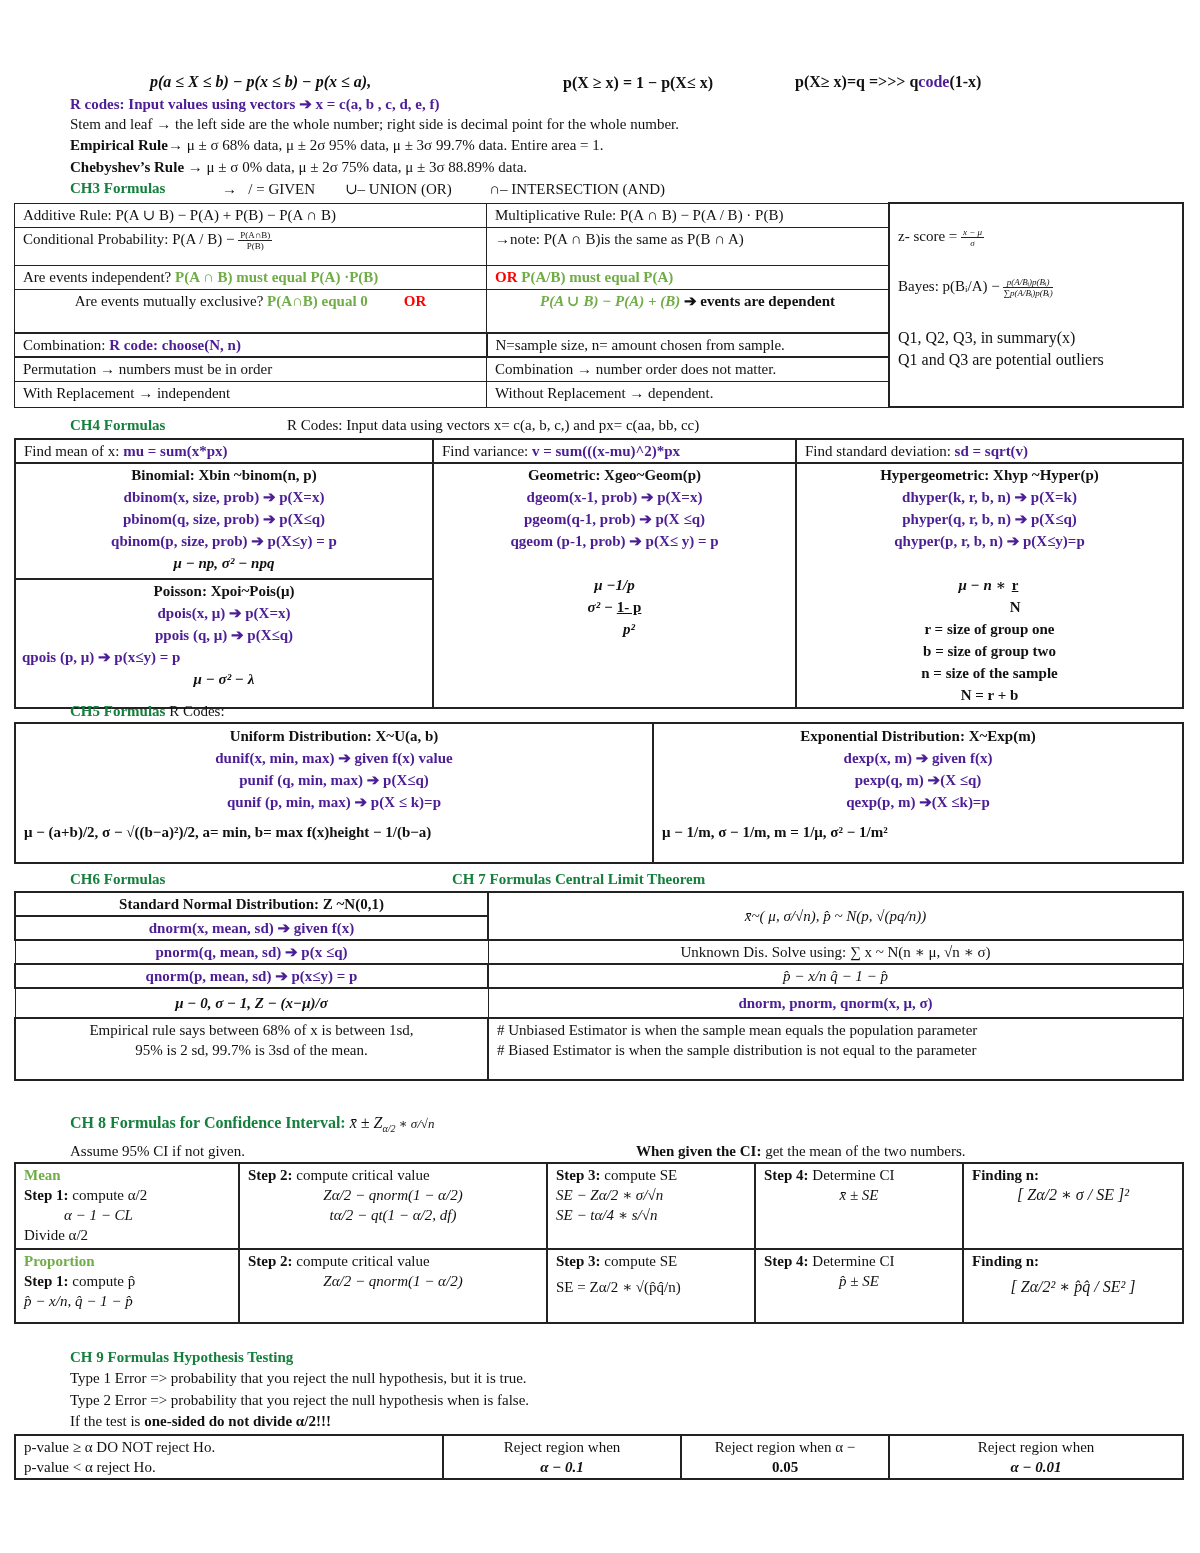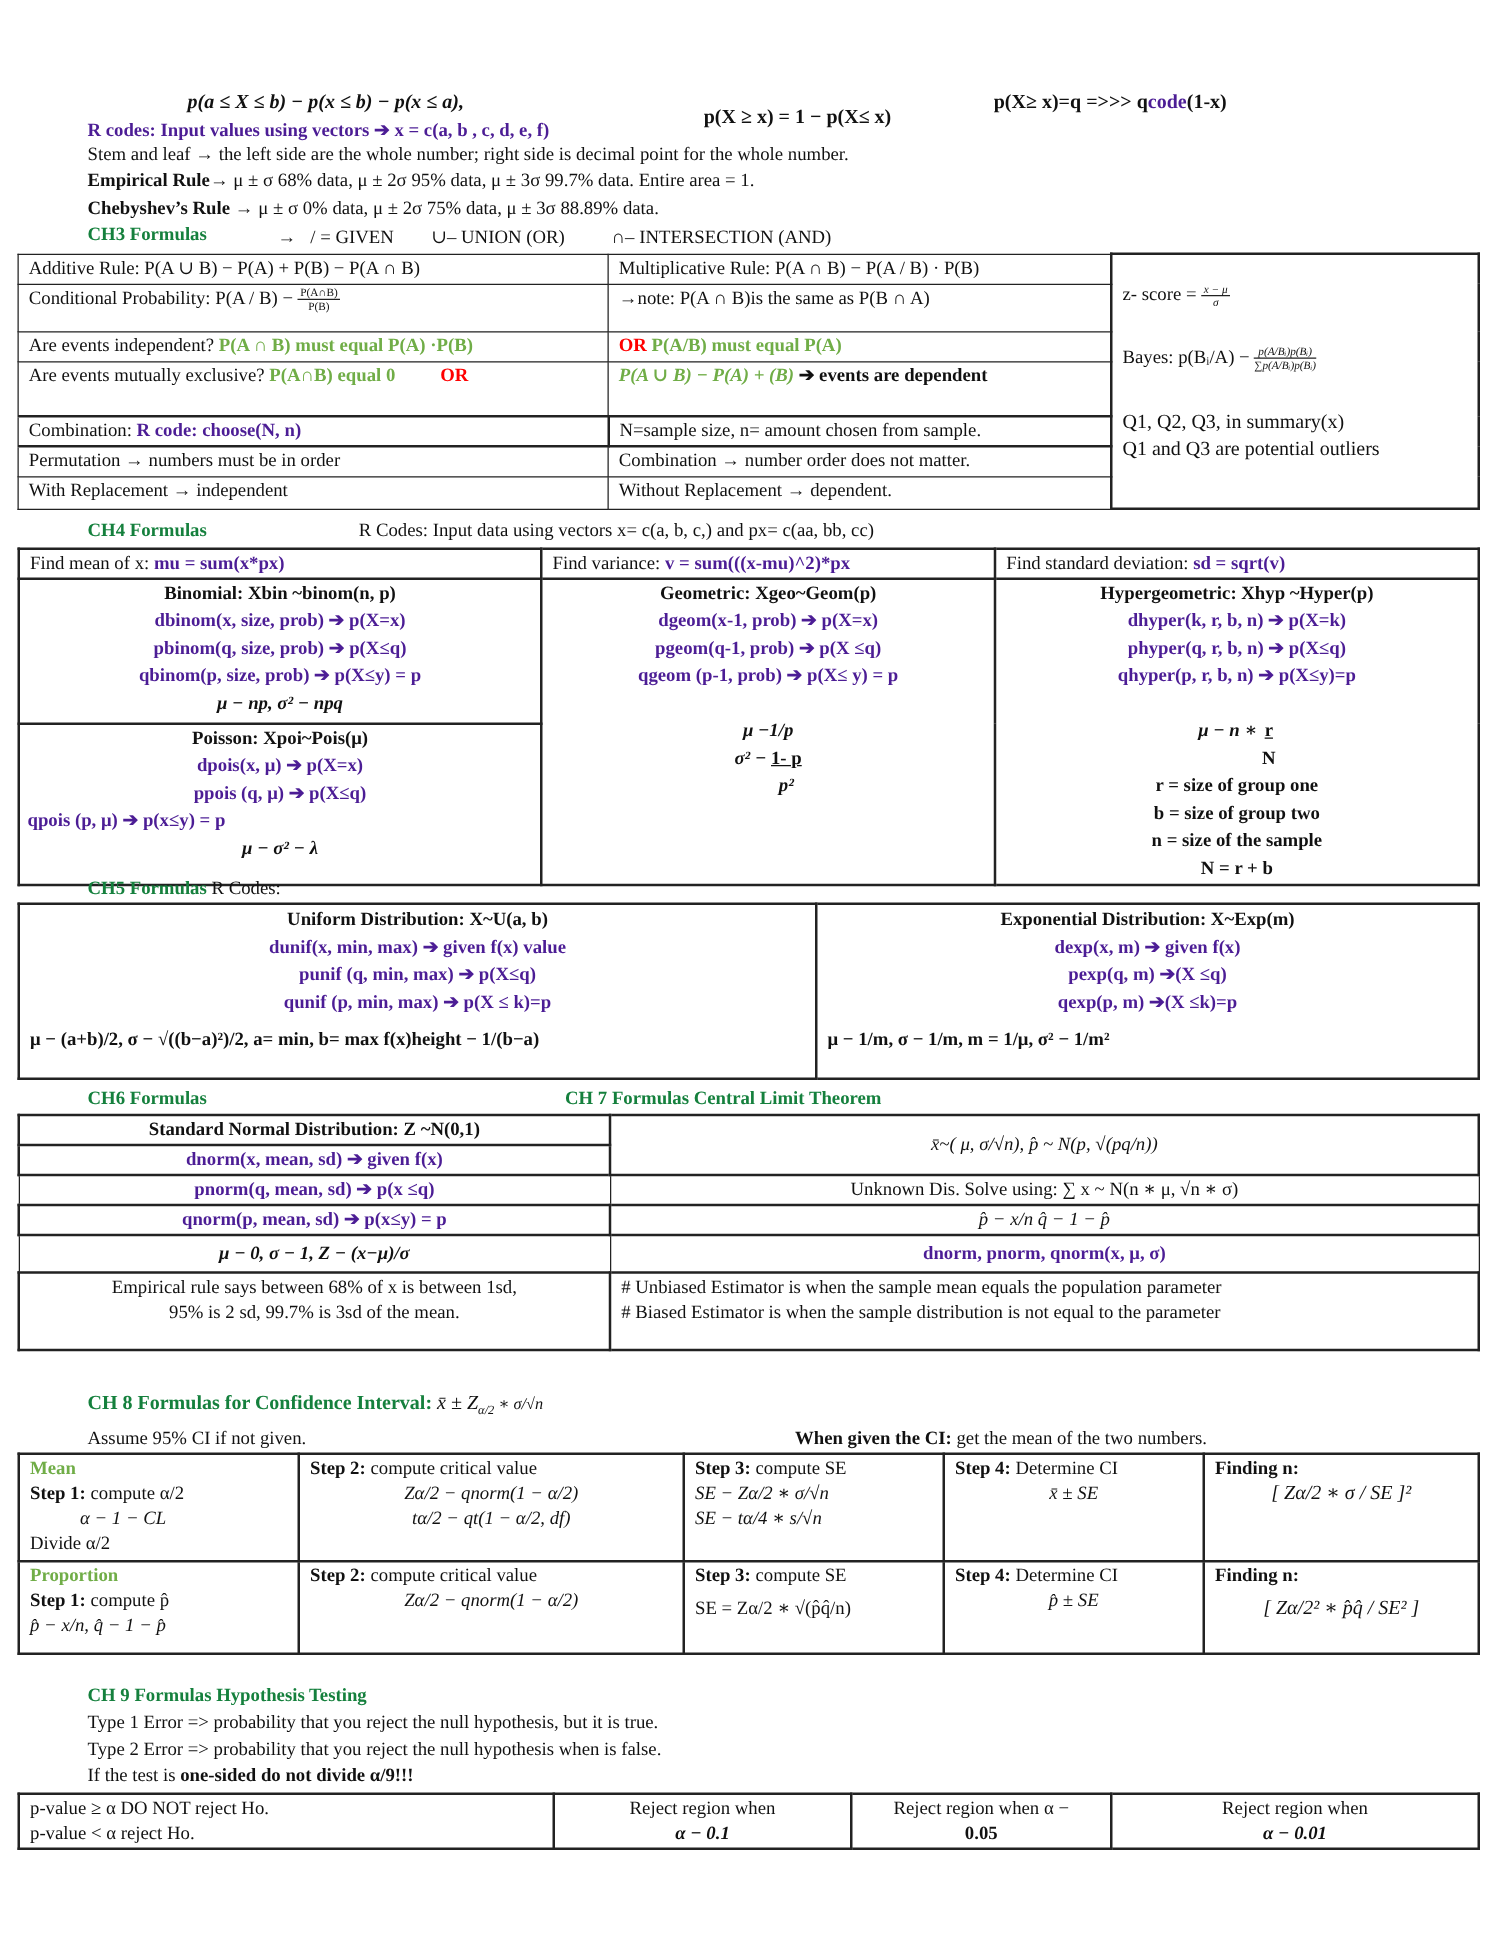--- a/index.html
+++ b/index.html
@@ -17,21 +17,21 @@
   .thick{border-width:2.5px;}
   .line{line-height:22px;}
   .frac{display:inline-block;vertical-align:middle;text-align:center;font-size:9px;line-height:10px;}
   .frac span{display:block;}
   .frac .top{border-bottom:1px solid #222;padding:0 2px;}
 </style>
 </head>
 <body>
 
 <div class="abs b i" style="left:150px;top:73px;font-size:16px;">p(a ≤ X ≤ b) − p(x ≤ b) − p(x ≤ a),</div>
-<div class="abs b" style="left:563px;top:85px;font-size:16px;">p(X ≥ x) = 1 − p(X≤ x)</div>
+<div class="abs b" style="left:563px;top:74px;font-size:16px;">p(X ≥ x) = 1 − p(X≤ x)</div>
 <div class="abs b" style="left:795px;top:73px;font-size:16px;"><span>p(X≥ x)=q =&gt;&gt;&gt; q</span><span class="purple">code</span><span>(1-x)</span></div>
 <div class="abs purple" style="left:70px;top:95px;">R codes: Input values using vectors ➔ x = c(a, b , c, d, e, f)</div>
 <div class="abs" style="left:70px;top:116px;">Stem and leaf → the left side are the whole number; right side is decimal point for the whole number.</div>
 <div class="abs" style="left:70px;top:137px;"><span class="b">Empirical Rule</span><span>→ μ ± σ 68% data, μ ± 2σ 95% data, μ ± 3σ 99.7% data. Entire area = 1.</span></div>
 <div class="abs" style="left:70px;top:159px;"><span class="b">Chebyshev’s Rule</span><span> → μ ± σ 0% data, μ ± 2σ 75% data, μ ± 3σ 88.89% data.</span></div>
 
 <div class="abs blue" style="left:70px;top:180px;">CH3 Formulas</div>
 <div class="abs" style="left:222px;top:180px;white-space:pre;">→   / = GIVEN        ∪– UNION (OR)          ∩– INTERSECTION (AND)</div>
 
 <table style="left:14px;top:202px;width:1170px;">
@@ -47,21 +47,21 @@
     </td>
   </tr>
   <tr style="height:38px;">
     <td><span>Conditional Probability: P(A / B) −</span> <span class="frac"><span class="top">P(A∩B)</span><span>P(B)</span></span></td>
     <td><span>→note: P(A ∩ B)is the same as P(B ∩ A)</span></td>
   </tr>
   <tr style="height:24px;">
     <td><span>Are events independent? </span><span class="green">P(A ∩ B) must equal P(A) ·P(B)</span></td>
     <td><span class="red">OR</span><span class="green"> P(A/B) must equal P(A)</span></td>
   </tr>
-  <tr style="height:44px;">
+  <tr style="height:44px;text-align:center;">
     <td><span>Are events mutually exclusive? </span><span class="green">P(A∩B) equal 0</span><span class="red" style="margin-left:36px;">OR</span></td>
     <td style="white-space:normal;"><span class="green i">P(A ∪ B) − P(A) + (B)</span><span class="b"> ➔ events are dependent</span></td>
   </tr>
   <tr style="height:24px;">
     <td class="thick" style="border-left-width:1.5px;"><span>Combination: </span><span class="purple">R code: choose(N, n)</span></td>
     <td class="thick"><span>N=sample size, n= amount chosen from sample.</span></td>
   </tr>
   <tr style="height:24px;margin-top:12px;">
     <td><span>Permutation → numbers must be in order</span></td>
     <td><span>Combination → number order does not matter.</span></td>
@@ -239,21 +239,21 @@
       <div class="b">Finding n:</div>
       <div class="c i" style="font-size:16px;margin-top:6px;">[ Zα/2² ∗ p̂q̂ / SE² ]</div>
     </td>
   </tr>
 </tbody>
   </table>
 
 <div class="abs blue" style="left:70px;top:1349px;">CH 9 Formulas Hypothesis Testing</div>
 <div class="abs" style="left:70px;top:1370px;">Type 1 Error =&gt; probability that you reject the null hypothesis, but it is true.</div>
 <div class="abs" style="left:70px;top:1392px;">Type 2 Error =&gt; probability that you reject the null hypothesis when is false.</div>
-<div class="abs" style="left:70px;top:1413px;"><span>If the test is </span><span class="b">one-sided do not divide α/9!!!</span></div>
+<div class="abs" style="left:70px;top:1413px;"><span>If the test is </span><span class="b">one-sided do not divide α/2!!!</span></div>
 
 <table style="left:14px;top:1434px;width:1170px;">
   <tbody>
       <tr style="height:44px;">
     <td class="thick" style="width:410px;">
       <div>p-value ≥ α DO NOT reject Ho.</div>
       <div>p-value &lt; α reject Ho.</div>
     </td>
     <td class="c thick" style="width:220px;">
       <div>Reject region when</div>

